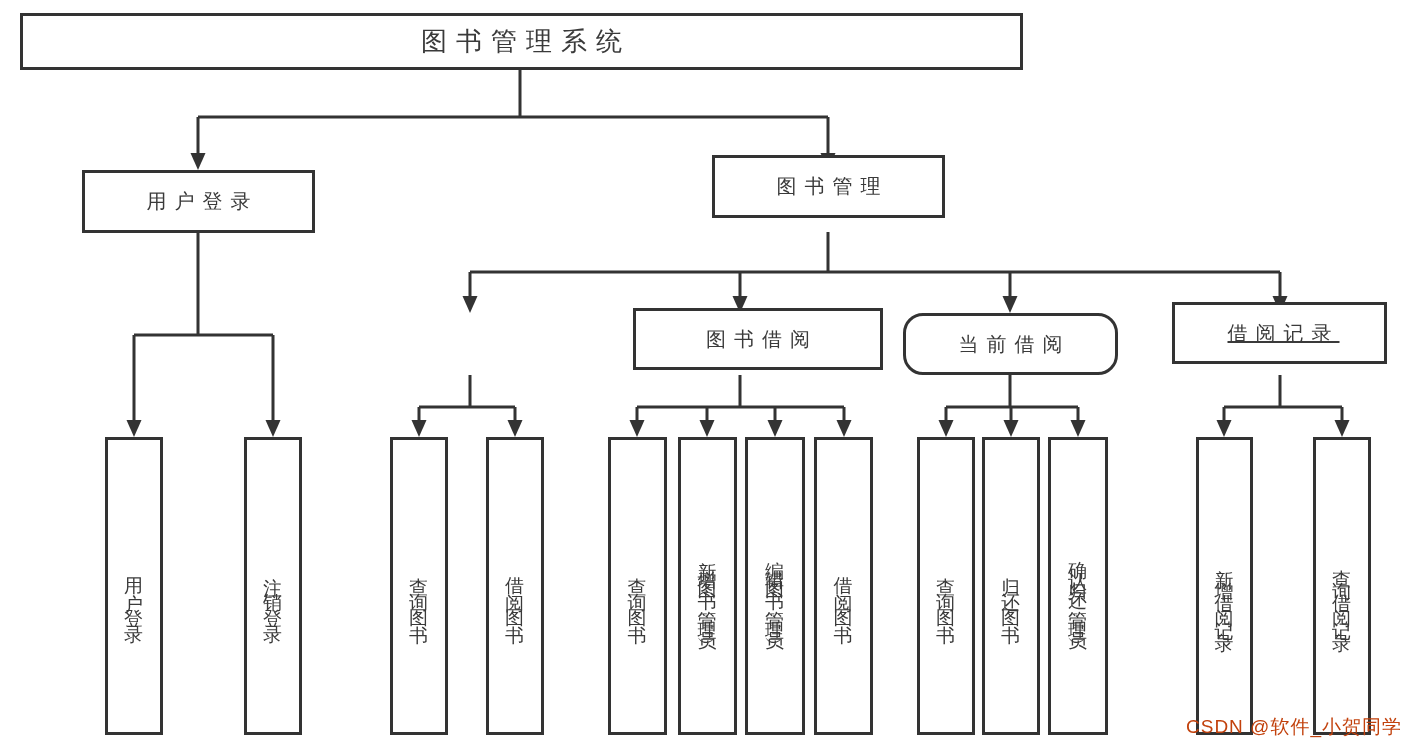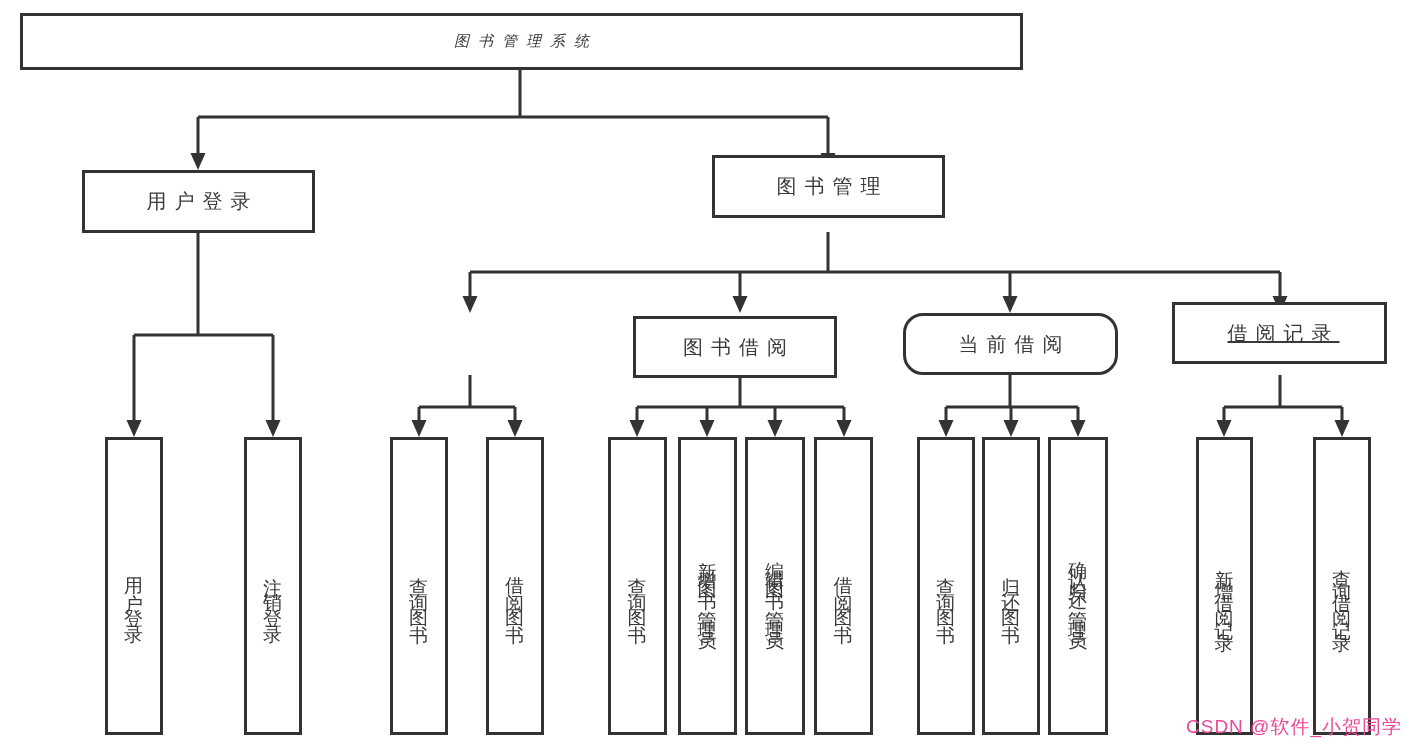--- a/index.html
+++ b/index.html
@@ -8,31 +8,31 @@
     font-family:"Liberation Sans",sans-serif;color:#3a3a3a;overflow:hidden;
   }
   .wires{position:absolute;left:0;top:0;z-index:0;}
   .node{
     position:absolute;box-sizing:border-box;border:3px solid #333333;background:#ffffff;
     display:flex;align-items:center;justify-content:center;z-index:1;
   }
   .node.h span{
     font-size:20px;letter-spacing:8px;margin-right:-8px;white-space:nowrap;color:#3a3a3a;
   }
-  .node.h.root span{font-size:15px;letter-spacing:9px;margin-right:-9px;font-style:italic;}
+  .node.h.root span{font-size:26px;letter-spacing:9px;margin-right:-9px;}
   .vtext{
     writing-mode:vertical-rl;text-orientation:mixed;
     font-size:19px;line-height:1.0;color:#3a3a3a;white-space:nowrap;
   }
   .v-short{letter-spacing:16px;margin-bottom:-16px;}
   .v-med{letter-spacing:13px;margin-bottom:-13px;}
   .v-long{letter-spacing:10px;margin-bottom:-10px;}
   .watermark{
     position:absolute;left:1186px;top:714px;z-index:3;
-    font-size:19px;letter-spacing:1px;color:#ec4899;white-space:nowrap;
+    font-size:19px;letter-spacing:1px;color:#c2410c;white-space:nowrap;
   }
 </style>
 </head>
 <body>
 
 <div class="canvas">
 
   <svg class="wires" width="1405" height="747" viewBox="0 0 1405 747">
     <g stroke="#333333" stroke-width="3" fill="none">
       <path d="M520 69 V117 M198 117 H828 M198 117 V156 M828 117 V156"></path>
@@ -70,21 +70,21 @@
     <span>图书管理系统</span>
   </div>
 
   <div class="node h" style="left:82px;top:170px;width:233px;height:63px;">
     <span>用户登录</span>
   </div>
   <div class="node h" style="left:712px;top:155px;width:233px;height:63px;">
     <span>图书管理</span>
   </div>
 
-  <div class="node h" style="left:633px;top:316px;width:204px;height:62px;">
+  <div class="node h" style="left:633px;top:308px;width:250px;height:62px;">
     <span>图书借阅</span>
   </div>
   <div class="node h" style="left:903px;top:313px;width:215px;height:62px;border-radius:20px;">
     <span>当前借阅</span>
   </div>
   <div class="node h" style="left:1172px;top:302px;width:215px;height:62px;text-decoration:underline;">
     <span>借阅记录</span>
   </div>
 
   <div class="node v" style="left:105px;top:437px;width:58px;height:298px;">

